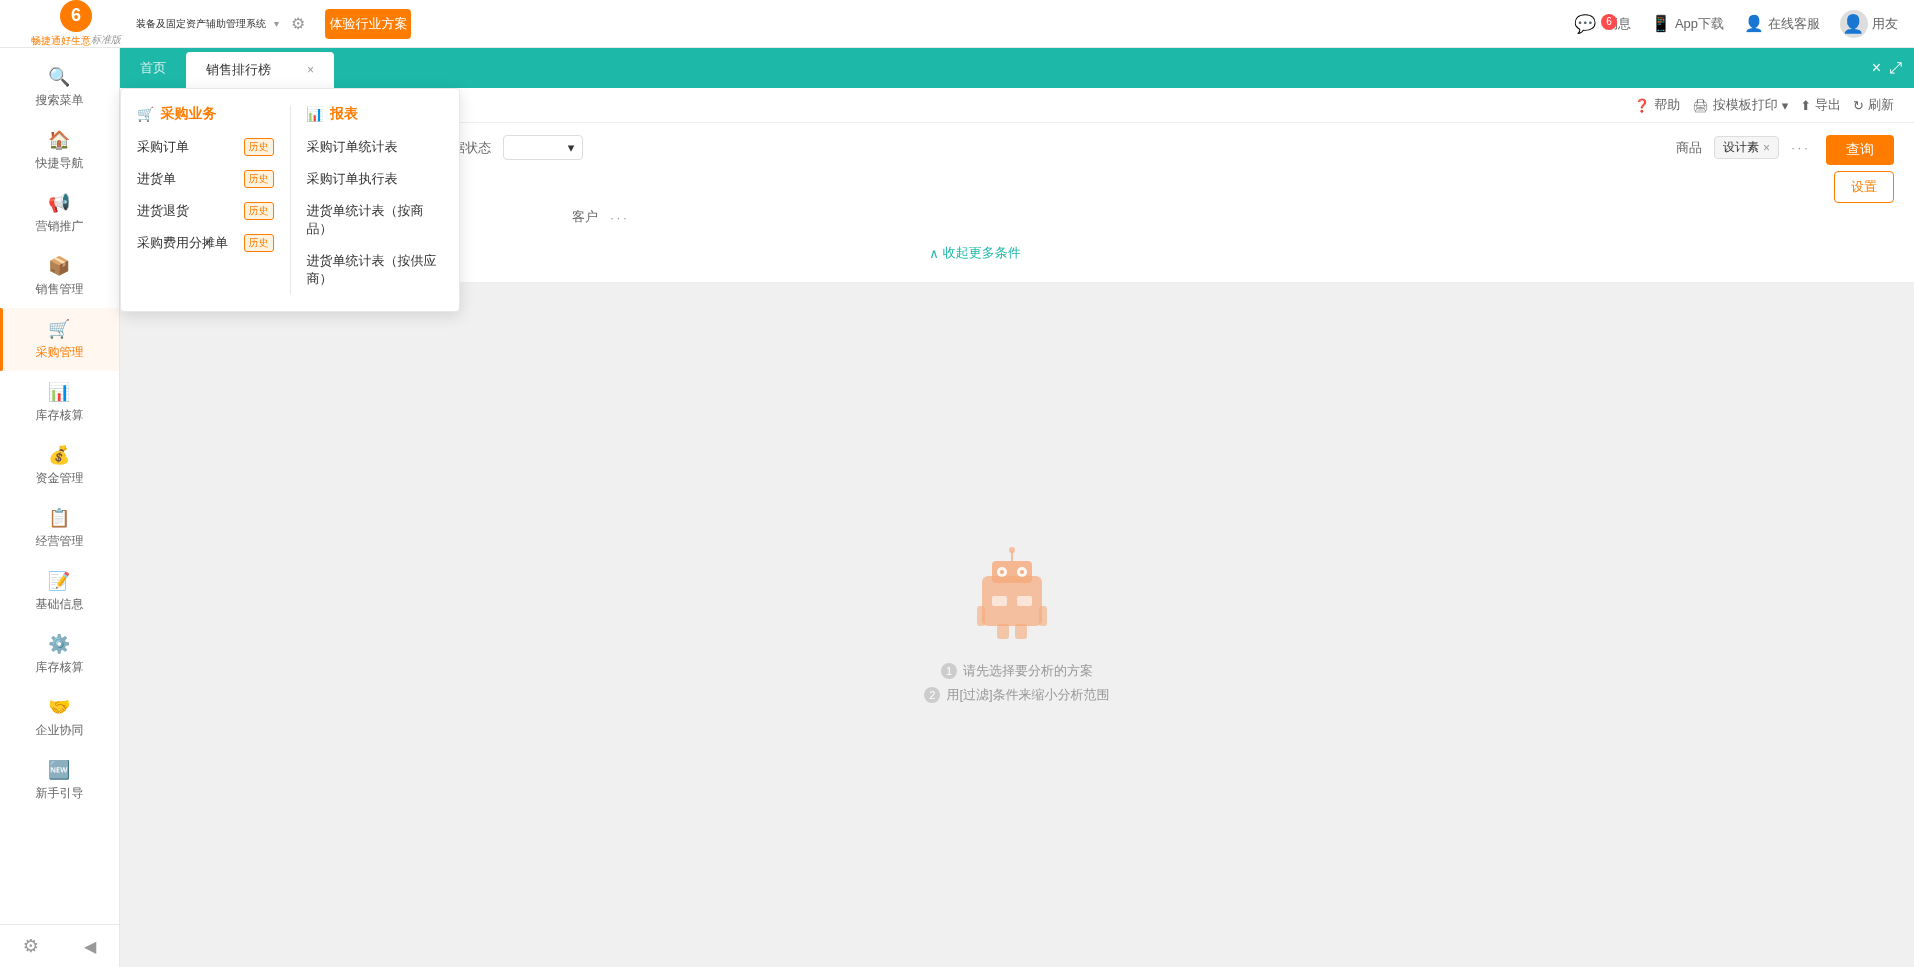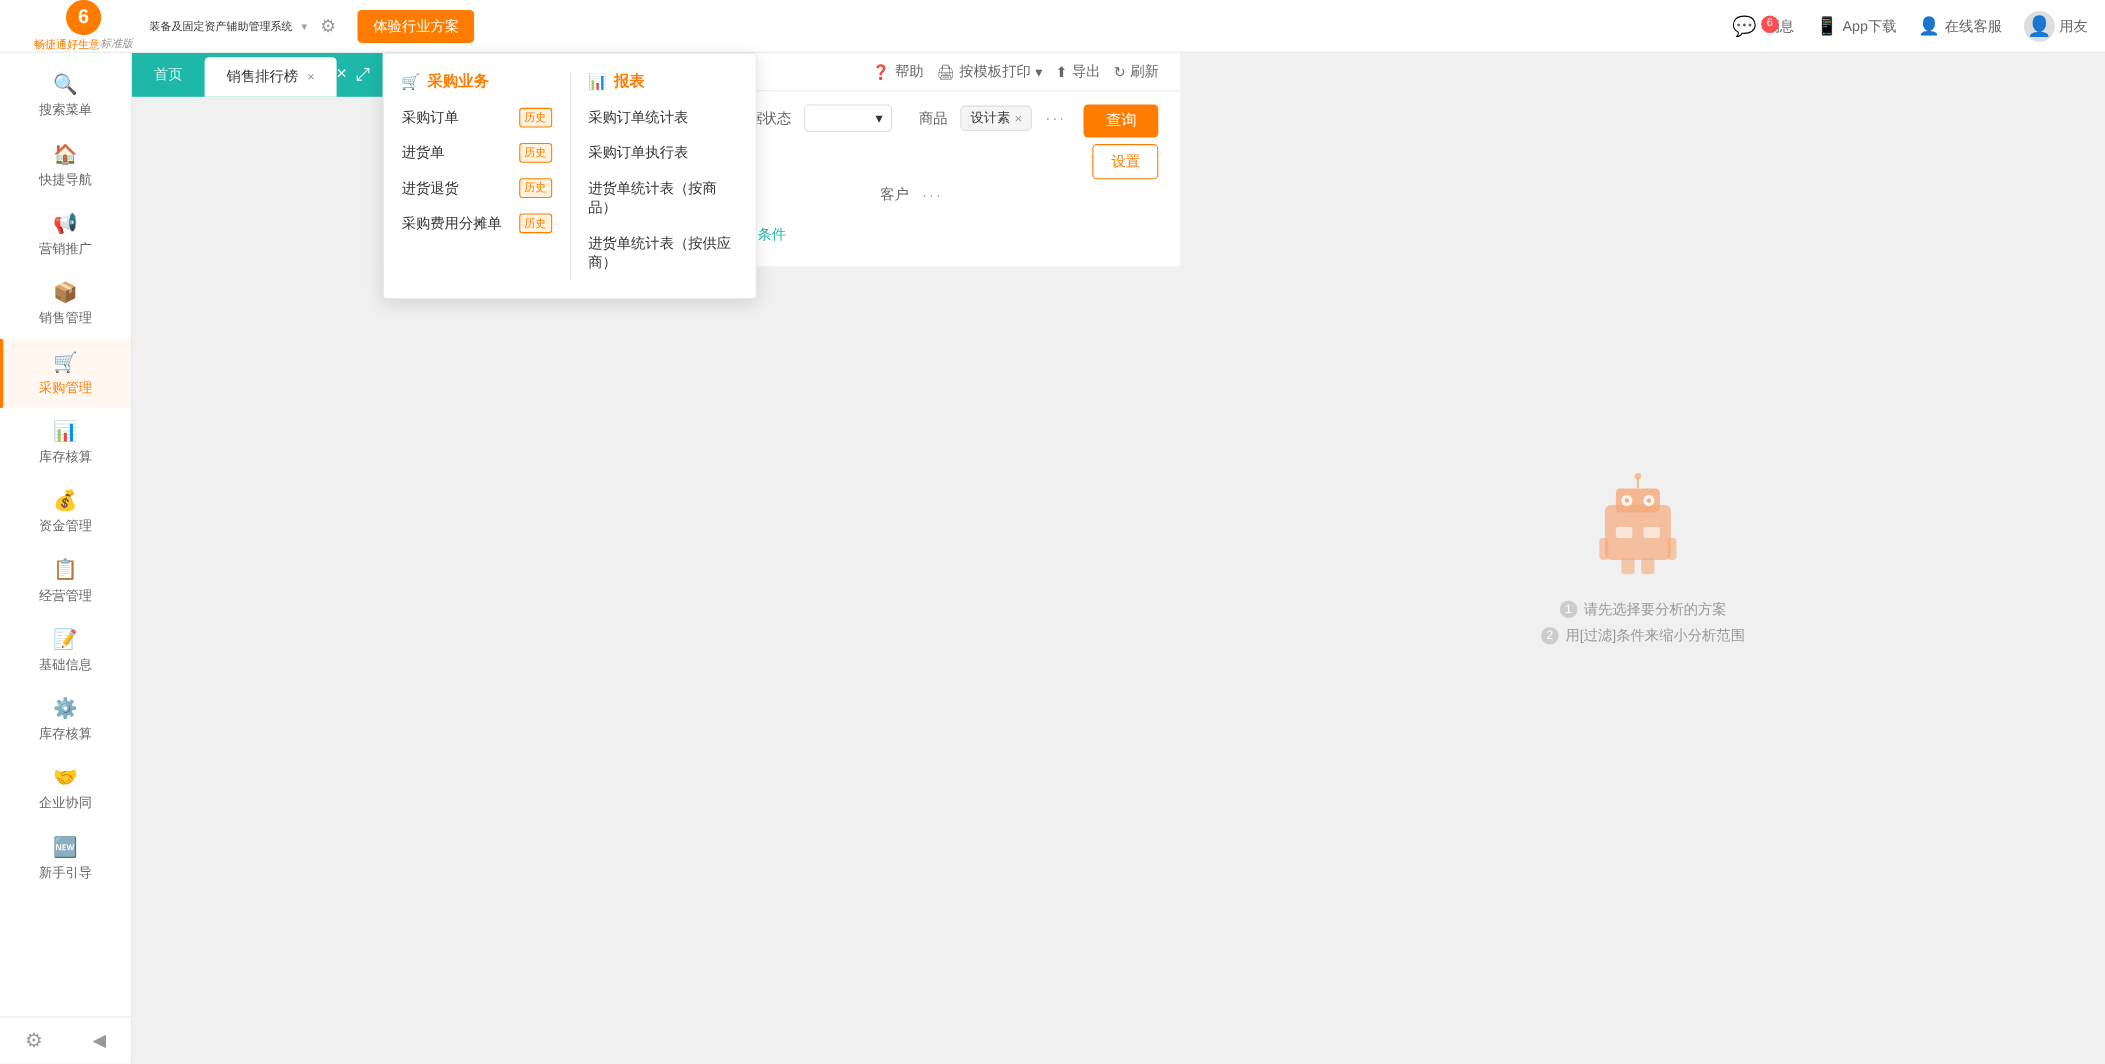--- a/index.html
+++ b/index.html
@@ -37,21 +37,21 @@
       display: flex; align-items: center; gap: 8px; flex: 1;
     }
     .system-title {
       font-size: 10px; color: #333;
     }
     .system-dropdown { color: #999; font-size: 10px; cursor: pointer; }
     .settings-icon { color: #999; font-size: 16px; cursor: pointer; margin-left: 4px; }
 
     .experience-btn {
       background: #ff7c00; color: #fff; border: none; border-radius: 4px;
-      padding: 6px 14px; font-size: 13px; cursor: pointer; margin-left: 12px;
+      padding: 6px 4px; font-size: 13px; cursor: pointer; margin-left: 12px;
     }
 
     .top-right {
       display: flex; align-items: center; gap: 20px; margin-left: auto;
     }
     .top-right-item {
       display: flex; align-items: center; gap: 4px; color: #666; font-size: 13px; cursor: pointer;
     }
     .badge {
       background: #ff4d4f; color: #fff; border-radius: 50%; width: 16px; height: 16px;
@@ -91,39 +91,39 @@
     .sidebar-bottom {
       margin-top: auto;
       display: flex; align-items: center; justify-content: space-around;
       padding: 10px 0; border-top: 1px solid #e8e8e8;
     }
 
     
     .content-area {
       flex: 1;
       display: flex;
-      flex-direction: row;
+      flex-direction: column;
       background: #f0f0f0;
     }
 
     
     .tab-bar {
       background: #1db8a8;
       display: flex;
       align-items: center;
       height: 40px;
       padding: 0 0;
     }
     .tab-item {
       height: 40px; display: flex; align-items: center; padding: 0 20px;
       font-size: 13px; cursor: pointer; color: rgba(255,255,255,0.8);
       position: relative;
     }
     .tab-item.active {
-      background: #fff; color: #333; border-radius: 4px 4px 0 0; margin-top: 4px; height: 36px;
+      background: #fff; color: #333; border-radius: 4px 4px 0 0; margin-top: 4px; height: 36px; gap: 28px;
     }
     .tab-close { margin-left: 8px; font-size: 12px; color: #999; }
     .tab-actions {
       margin-left: auto; display: flex; align-items: center; gap: 8px; padding-right: 12px;
     }
     .tab-action-btn { color: #fff; font-size: 16px; cursor: pointer; }
 
     
     .page-header {
       background: #fff;

